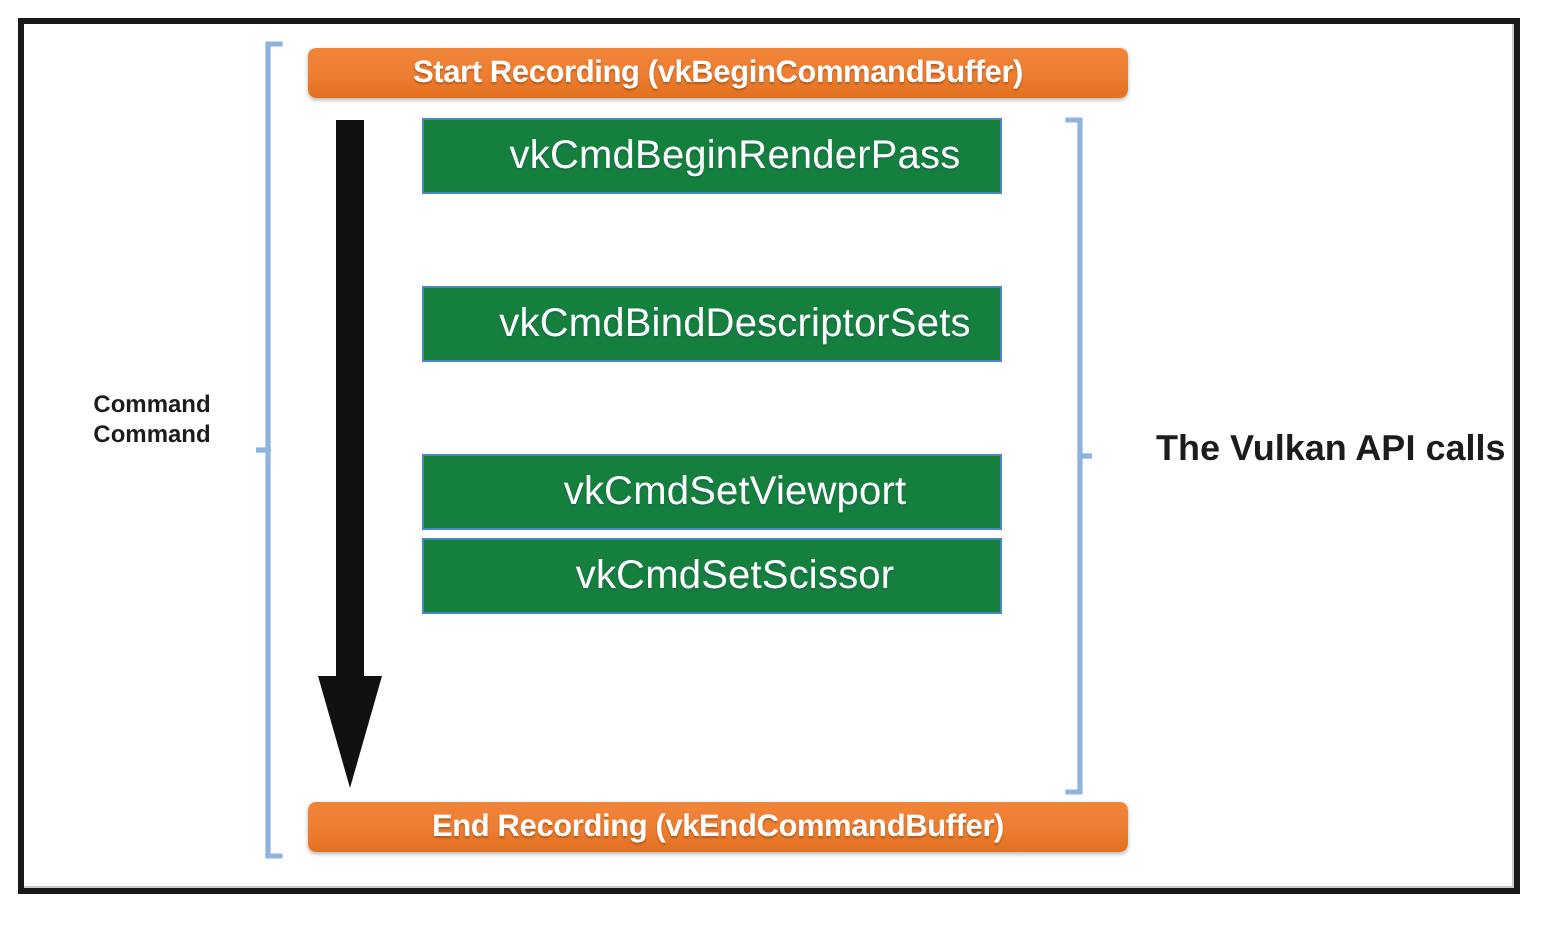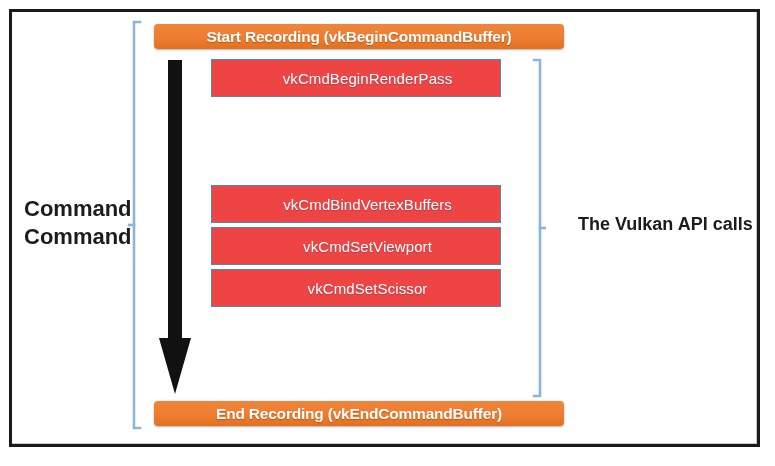--- a/index.html
+++ b/index.html
@@ -73,25 +73,25 @@
     left: 211px;
     top: 59px;
     width: 290px;
     height: 336px;
   }
   .api-box {
     position: absolute;
     left: 0;
     width: 290px;
     height: 38px;
-    background: #ef4444;
+    background: #15803d;
     border: 1px solid #4a8ac4;
     box-sizing: border-box;
     color: #ffffff;
-    font-size: 15px;
+    font-size: 20px;
     display: flex;
     align-items: center;
     justify-content: center;
     letter-spacing: 0.1px;
     text-shadow: 0 1px 1px rgba(30,70,110,0.35);
     padding-left: 23px;
   }
 
   
   #flow-arrow {
@@ -109,21 +109,21 @@
     top: 20px;
     width: 16px;
     height: 410px;
   }
   #label-command-buffer {
     position: absolute;
     left: 24px;
     top: 195px;
     width: 104px;
     text-align: center;
-    font-size: 22px;
+    font-size: 12px;
     font-weight: bold;
     color: #1c1c1c;
     line-height: 1.28;
   }
 
   
   #right-bracket {
     position: absolute;
     left: 530px;
     top: 58px;
@@ -163,21 +163,21 @@
   <div class="orange-bar" id="bar-start">Start Recording (vkBeginCommandBuffer)</div>
 
   <div id="flow-arrow">
     <svg width="34" height="334" viewBox="0 0 34 334" xmlns="http://www.w3.org/2000/svg">
       <polygon points="10,0 24,0 24,278 33,278 17,334 1,278 10,278" fill="#111111"></polygon>
     </svg>
   </div>
 
   <div id="api-stack">
     <div class="api-box" style="top:0px">vkCmdBeginRenderPass</div>
-    <div class="api-box" style="top:126px">vkCmdBindVertexBuffers</div>
+    <div class="api-box" style="top:84px">vkCmdBindDescriptorSets</div>
     <div class="api-box" style="top:168px">vkCmdSetViewport</div>
     <div class="api-box" style="top:210px">vkCmdSetScissor</div>
   </div>
 
   <div id="right-bracket">
     <svg width="16" height="340" viewBox="0 0 16 340" xmlns="http://www.w3.org/2000/svg">
       <path d="M4 2 L10 2 L10 338 L4 338" fill="none" stroke="#8eb4de" stroke-width="2.6" stroke-linecap="square" stroke-linejoin="miter"></path>
       <path d="M10 170 L16 170" fill="none" stroke="#8eb4de" stroke-width="2.6" stroke-linecap="square"></path>
     </svg>
   </div>

